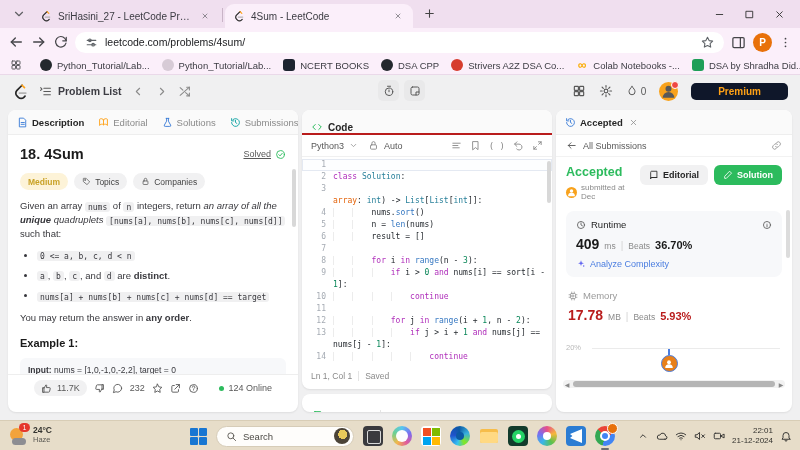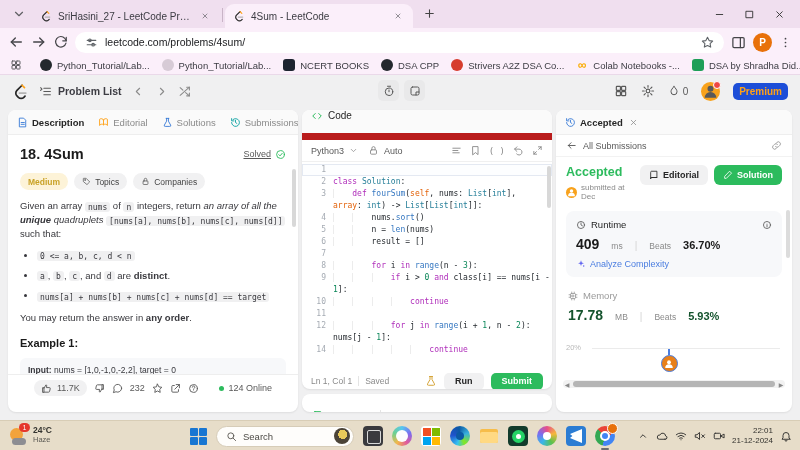--- a/index.html
+++ b/index.html
@@ -53,21 +53,21 @@
   .midbtns{position:absolute;left:378px;top:5px;display:flex;gap:5px;}
   .sqbtn{width:21px;height:21px;border-radius:5px;background:#e9e9ea;color:#595959;
          display:flex;align-items:center;justify-content:center;}
   .sqbtn .ic{width:12px;height:12px;}
   .hdright{margin-left:auto;display:flex;align-items:center;gap:13px;}
   .hdright .ic{width:14px;height:14px;color:#595959;}
   .flamewrap{display:flex;align-items:center;gap:3px;font-size:10px;color:#595959;}
   .hdavatar{position:relative;width:19px;height:19px;border-radius:50%;background:#f8a21c;color:#fff;}
   .hdavatar .ic{width:19px;height:19px;}
   .reddot{position:absolute;right:-1px;top:-1px;width:6px;height:6px;border-radius:50%;background:#ef4743;border:1px solid #fff;}
-  .premium{background:#1d4ed8;color:#ffa116;font-weight:bold;font-size:10px;border-radius:5px;padding:3px 6px;}
+  .premium{background:#0f172a;color:#ffa116;font-weight:bold;font-size:10px;border-radius:5px;padding:3px 27px;}
   
   .card{position:absolute;background:#fff;border-radius:8px;box-shadow:0 1px 2px rgba(0,0,0,.08);overflow:hidden;}
   #desc-card{left:8px;top:110px;width:290px;height:302px;}
   #code-card{left:302px;top:110px;width:250px;height:279px;}
   #testcase-card{left:302px;top:394px;width:250px;height:18px;}
   #result-card{left:556px;top:110px;width:236px;height:302px;}
   .cardtabs{height:24px;background:#fafafa;border-bottom:1px solid #eee;display:flex;align-items:center;
             gap:4px;padding:0 9px;font-size:9.5px;color:#8a8a8a;}
   .ctab{display:flex;align-items:center;gap:4px;}
   .ctab .ic{width:11px;height:11px;}
@@ -95,22 +95,22 @@
   .expre{background:#f7f8fa;border-radius:6px;padding:6px 8px;font-family:Liberation Sans, sans-serif;
          font-size:8.5px;line-height:1.55;color:#38383d;white-space:nowrap;overflow:hidden;}
   .vscroll{position:absolute;right:2px;top:34px;width:4px;height:58px;border-radius:2px;background:#d8d8d8;}
   .descfoot{height:26px;border-top:1px solid #eee;display:flex;align-items:center;gap:7px;
             padding:0 26px;font-size:9px;color:#595959;}
   .descfoot .ic{width:12px;height:12px;color:#595959;}
   .likegrp{display:flex;align-items:center;gap:5px;background:#f1f1f2;border-radius:10px;padding:2.5px 7px;}
   .online{margin-left:auto;display:flex;align-items:center;gap:4px;color:#595959;}
   .gdot{width:5px;height:5px;border-radius:50%;background:#2cbb5d;}
   
-  .codehead{height:23px;background:#fafafa;border-bottom:7px solid #b91c1c;display:flex;align-items:flex-start;
-            gap:5px;padding:0 9px;font-size:10px;font-weight:normal;color:#262626;}
+  .codehead{height:23px;background:#fafafa;border-bottom:2px solid #b91c1c;display:flex;align-items:flex-end;
+            gap:5px;padding:0 9px;font-size:10px;font-weight:bold;color:#262626;}
   .codehead .ic{width:12px;height:12px;color:#2cbb5d;}
   .codebar{height:21px;border-bottom:1px solid #f0f0f0;display:flex;align-items:center;gap:5px;
            padding:0 9px;font-size:9px;color:#595959;}
   .codebar .ic{width:11px;height:11px;color:#8a8a8a;}
   .cbright{margin-left:auto;display:flex;align-items:center;gap:8px;color:#8a8a8a;}
   .bracesic{font-size:9px;color:#8a8a8a;font-family:"DejaVu Sans Mono",monospace;}
   .codearea{position:relative;padding-top:2px;height:206px;overflow:hidden;font-family:"DejaVu Sans Mono",monospace;
             font-size:8px;line-height:12px;}
   .crow{display:flex;height:12px;}
   .crow.cur{background:#fdfeff;box-shadow:inset 0 0 0 1px #e4e9f2;}
@@ -147,32 +147,32 @@
   .mini-avatar .ic{width:11px;height:11px;}
   .resbtns{margin-left:auto;display:flex;gap:6px;}
   .resbtn{display:flex;align-items:center;gap:4px;border-radius:6px;font-size:9px;font-weight:bold;padding:5px 9px;}
   .resbtn .ic{width:10px;height:10px;}
   .editorialbtn{background:#f1f1f2;color:#262626;}
   .solutionbtn{background:#2cbb5d;color:#fff;}
   .rtcard{margin-top:10px;background:#f7f8fa;border-radius:8px;padding:8px 10px;}
   .rtrow1{display:flex;align-items:center;gap:5px;font-size:9.5px;color:#262626;}
   .rtrow1 .ic{width:10px;height:10px;color:#595959;}
   .rtinfo{margin-left:auto;color:#8a8a8a;}
-  .statrow{display:flex;align-items:baseline;gap:12px;margin-top:6px;}
+  .statrow{display:flex;align-items:baseline;gap:5px;margin-top:6px;}
   .bigval{font-size:14px;font-weight:bold;color:#1a1a1a;}
   .unit{font-size:8.5px;color:#8a8a8a;}
   .statdiv{color:#d4d4d4;font-size:10px;}
   .beats{font-size:8.5px;color:#8a8a8a;}
   .beatsval{font-size:11px;font-weight:bold;color:#1a1a1a;}
   .analyze{display:flex;align-items:center;gap:4px;margin-top:7px;font-size:9px;color:#4a7de0;}
   .analyze .ic{width:10px;height:10px;color:#6366f1;}
   .memsec{margin-top:13px;padding:0 2px;color:#9a9a9a;}
   .memrow1{display:flex;align-items:center;gap:5px;font-size:9.5px;}
   .memrow1 .ic{width:10px;height:10px;color:#9a9a9a;}
-  .memsec .bigval,.memsec .beatsval{color:#14532d;}
+  .memsec .bigval,.memsec .beatsval{color:#b91c1c;}
   .chart{position:relative;margin-top:16px;height:48px;}
   .gridline{position:absolute;left:26px;right:2px;top:9px;height:1px;background:#ebebeb;}
   .axislabel{position:absolute;left:0;top:4px;font-size:7.5px;color:#b9b9b9;}
   .marker{position:absolute;left:44%;top:16px;width:15px;height:15px;border-radius:50%;background:#e8801a;
           border:1.5px solid #4a7de0;}
   .marker:before{content:"";position:absolute;left:5.5px;top:-7px;width:2px;height:6px;background:#4a7de0;}
   .marker .ic{width:12px;height:12px;color:#fff;margin:0.5px;}
   .reshscroll{position:absolute;left:6px;right:6px;bottom:24px;}
   .resvscroll{position:absolute;right:2px;top:100px;width:4px;height:48px;border-radius:2px;background:#dcdcdc;}
   
@@ -692,21 +692,20 @@
     <div class="crow cur">
           <span class="ln">1</span>
           <span class="lc"></span>
         </div>
         <div class="crow">
           <span class="ln">2</span>
           <span class="lc"><span class="tk-k">class</span><span class="tk-d"> </span><span class="tk-t">Solution</span><span class="tk-d">:</span></span>
         </div>
         <div class="crow">
           <span class="ln">3</span>
-          <span class="lc"><span class="ind">    </span><span class="tk-k">def</span><span class="tk-d"> </span><span class="tk-f">fourSum</span><span class="tk-d">(</span><span class="tk-p">self</span><span class="tk-d">, nums: </span><span class="tk-t">List</span><span class="tk-d">[</span><span class="tk-t">int</span><span class="tk-d">],</span></span>
         </div>
         <div class="crow">
           <span class="ln"></span>
           <span class="lc"><span class="tk-p">array</span><span class="tk-d">: </span><span class="tk-t">int</span><span class="tk-d">) -&gt; </span><span class="tk-t">List</span><span class="tk-d">[</span><span class="tk-t">List</span><span class="tk-d">[</span><span class="tk-t">int</span><span class="tk-d">]]:</span></span>
         </div>
         <div class="crow">
           <span class="ln">4</span>
           <span class="lc"><span class="ind">    </span><span class="ind">    </span><span class="tk-d">nums.</span><span class="tk-f">sort</span><span class="tk-d">()</span></span>
         </div>
         <div class="crow">
@@ -720,61 +719,55 @@
         <div class="crow">
           <span class="ln">7</span>
           <span class="lc"></span>
         </div>
         <div class="crow">
           <span class="ln">8</span>
           <span class="lc"><span class="ind">    </span><span class="ind">    </span><span class="tk-k">for</span><span class="tk-d"> i </span><span class="tk-k">in</span><span class="tk-d"> </span><span class="tk-f">range</span><span class="tk-d">(n - </span><span class="tk-num">3</span><span class="tk-d">):</span></span>
         </div>
         <div class="crow">
           <span class="ln">9</span>
-          <span class="lc"><span class="ind">    </span><span class="ind">    </span><span class="ind">    </span><span class="tk-k">if</span><span class="tk-d"> i &gt; </span><span class="tk-num">0</span><span class="tk-d"> </span><span class="tk-k">and</span><span class="tk-d"> class[i] == nums[i -</span></span>
+          <span class="lc"><span class="ind">    </span><span class="ind">    </span><span class="ind">    </span><span class="tk-k">if</span><span class="tk-d"> i &gt; </span><span class="tk-num">0</span><span class="tk-d"> </span><span class="tk-k">and</span><span class="tk-d"> nums[i] == sort[i -</span></span>
         </div>
         <div class="crow">
           <span class="ln"></span>
           <span class="lc"><span class="tk-num">1</span><span class="tk-d">]:</span></span>
         </div>
         <div class="crow">
           <span class="ln">10</span>
           <span class="lc"><span class="ind">    </span><span class="ind">    </span><span class="ind">    </span><span class="ind">    </span><span class="tk-k">continue</span></span>
         </div>
         <div class="crow">
           <span class="ln">11</span>
           <span class="lc"></span>
         </div>
         <div class="crow">
           <span class="ln">12</span>
           <span class="lc"><span class="ind">    </span><span class="ind">    </span><span class="ind">    </span><span class="tk-k">for</span><span class="tk-d"> j </span><span class="tk-k">in</span><span class="tk-d"> </span><span class="tk-f">range</span><span class="tk-d">(i + </span><span class="tk-num">1</span><span class="tk-d">, n - </span><span class="tk-num">2</span><span class="tk-d">):</span></span>
+        </div>
+        <div class="crow">
+          <span class="ln">13</span>
+          <span class="lc"><span class="ind">    </span><span class="ind">    </span><span class="ind">    </span><span class="ind">    </span><span class="tk-k">if</span><span class="tk-d"> j &gt; i + </span><span class="tk-num">1</span><span class="tk-d"> </span><span class="tk-k">and</span><span class="tk-d"> nums[j] ==</span></span>
         </div>
         <div class="crow">
           <span class="ln"></span>
           <span class="lc"><span class="tk-d">nums[j - </span><span class="tk-num">1</span><span class="tk-d">]:</span></span>
         </div>
         <div class="crow">
           <span class="ln">14</span>
           <span class="lc"><span class="ind">    </span><span class="ind">    </span><span class="ind">    </span><span class="ind">    </span><span class="ind">    </span><span class="tk-k">continue</span></span>
         </div>
       </div>
     <div class="codefoot">
       <span>Ln 1, Col 1</span>
       <span class="cfdiv"></span>
       <span>Saved</span>
-      <span class="cfright">
-        <span class="ic flasklock">
-            <svg viewBox="0 0 24 24" fill="none" stroke="currentColor" stroke-width="2" stroke-linecap="round" stroke-linejoin="round">
-              <line x1="9" y1="3" x2="15" y2="3"></line>
-              <path d="M10 3v6l-4.8 8.6A2 2 0 0 0 7 20.5h10a2 2 0 0 0 1.8-2.9L14 9V3"></path>
-            </svg>
-          </span>
-        <span class="btn runbtn">Run</span>
-        <span class="btn submitbtn">Submit</span>
-      </span>
     </div>
     <div class="hscroll">
       <span class="harrow" style="left:0;">◀</span>
         <span class="harrow" style="right:0;">▶</span>
     </div>
   </div>
 
   <div class="card" id="testcase-card">
     <div class="tcbar">
       <span class="ic">

